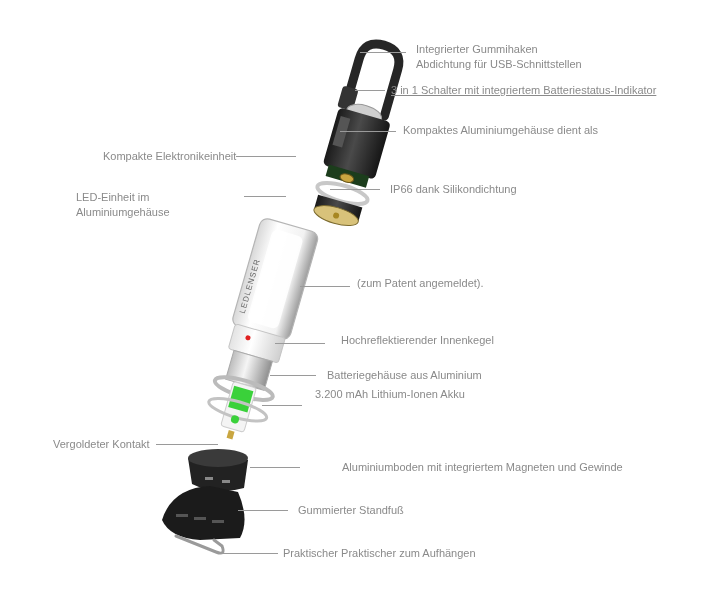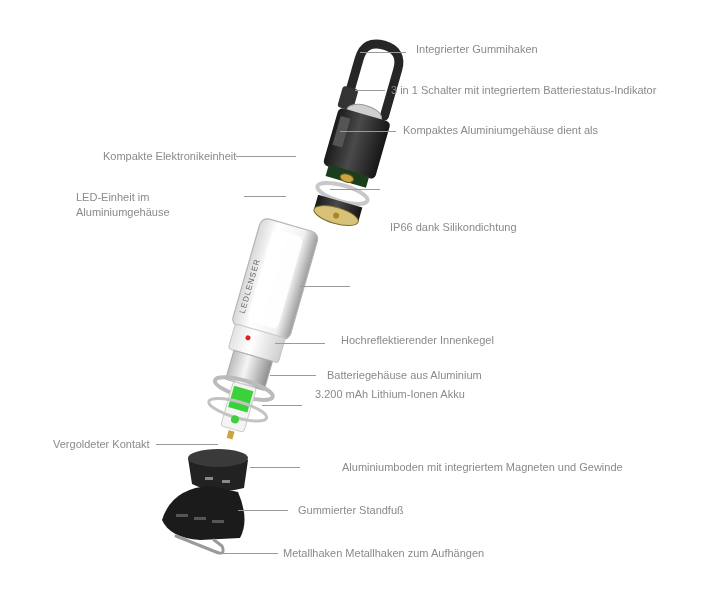--- a/index.html
+++ b/index.html
@@ -102,52 +102,54 @@
 <div class="line" style="left:275px;top:343px;width:50px;"></div>
 <div class="line" style="left:270px;top:375px;width:46px;"></div>
 <div class="line" style="left:262px;top:405px;width:40px;"></div>
 <div class="line" style="left:156px;top:444px;width:62px;"></div>
 <div class="line" style="left:250px;top:467px;width:50px;"></div>
 <div class="line" style="left:238px;top:510px;width:50px;"></div>
 <div class="line" style="left:222px;top:553px;width:56px;"></div>
 
 <div class="label" style="left:416px;top:42px;">
   <div>Integrierter Gummihaken</div>
+  <div>Abdichtung für USB-Schnittstellen</div>
 </div>
-<div class="label" style="left:391px;top:83px;">
+<div class="label" style="left:391px;top:83px;text-decoration:underline;">
   <div>3 in 1 Schalter  mit integriertem Batteriestatus-Indikator</div>
 </div>
 <div class="label" style="left:403px;top:123px;text-align:right;">
   <div>Kompaktes Aluminiumgehäuse dient als</div>
 </div>
 <div class="label" style="left:103px;top:149px;">
   <div>Kompakte Elektronikeinheit</div>
 </div>
-<div class="label" style="left:390px;top:182px;margin-top:38px;">
+<div class="label" style="left:390px;top:182px;">
   <div>IP66 dank Silikondichtung</div>
 </div>
 <div class="label" style="left:76px;top:190px;">
   <div>LED-Einheit im</div>
   <div>Aluminiumgehäuse</div>
 </div>
 <div class="label" style="left:357px;top:276px;">
+  <div>(zum Patent angemeldet).</div>
 </div>
 <div class="label" style="left:341px;top:333px;">
   <div>Hochreflektierender  Innenkegel</div>
 </div>
 <div class="label" style="left:327px;top:368px;">
   <div>Batteriegehäuse aus Aluminium</div>
 </div>
 <div class="label" style="left:315px;top:387px;">
   <div>3.200 mAh Lithium-Ionen Akku</div>
 </div>
 <div class="label" style="left:53px;top:437px;">
   <div>Vergoldeter Kontakt</div>
 </div>
 <div class="label" style="left:306px;top:460px;margin-left:36px;">
   <div>Aluminiumboden mit integriertem Magneten und  Gewinde</div>
 </div>
 <div class="label" style="left:298px;top:503px;">
   <div>Gummierter Standfuß</div>
 </div>
 <div class="label" style="left:283px;top:546px;">
-  <div>Metallhaken Metallhaken zum Aufhängen</div>
+  <div>Praktischer Praktischer zum Aufhängen</div>
 </div>
 
 </body></html>

